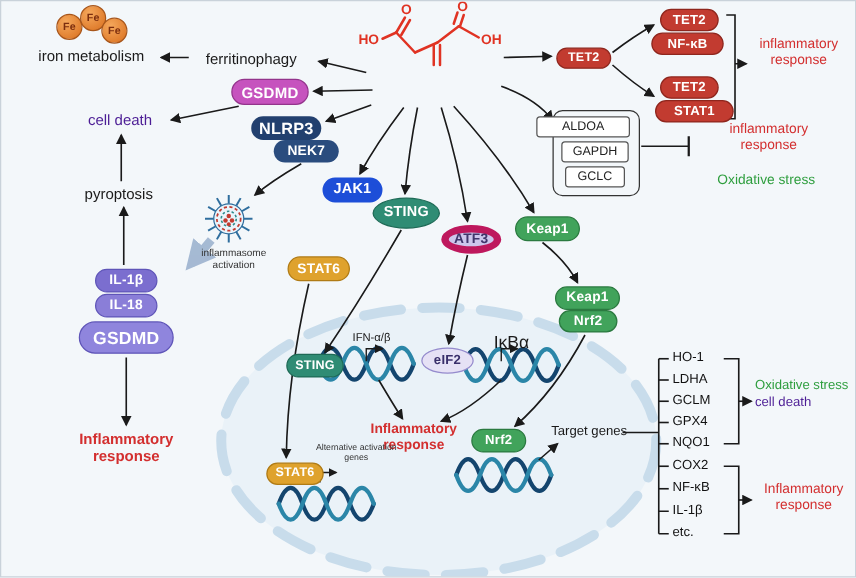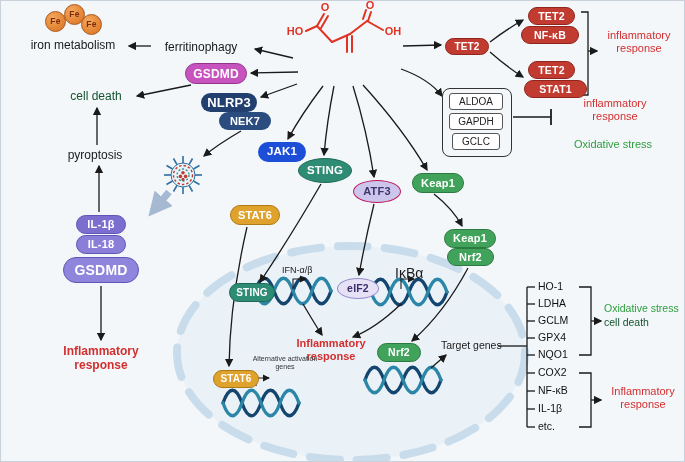--- a/index.html
+++ b/index.html
@@ -15,21 +15,21 @@
   .green{background:#41A35B;border:1px solid #2B7A40}
   .teal{background:#2F8C74;border:1px solid #1E6A56}
   .orange{background:#1d4ed8;border:5px solid #1d4ed8}
   .gold{background:#DFA22D;border:1px solid #B07B15}
   .purple{background:#8A7ED8;border:1px solid #5F55B8}
   .magenta{background:#C653BE;border:1px solid #93348C}
   .whitebox{position:absolute;display:flex;align-items:center;justify-content:center;background:#ffffff;border:1px solid #555;border-radius:3px;font-size:10px;color:#222;font-weight:400}
   .gene{width:44px;font-size:10.5px;color:#111}
   .redtxt{color:#D32F2F}
   .greentxt{color:#2E9E3E}
-  .bluetxt{color:#14532d}
+  .bluetxt{color:#4c1d95}
 </style>
 </head>
 <body>
 
 <div class="canvas">
 
   <svg width="685" height="462" viewBox="0 0 685 462">
     <defs>
       <marker id="arr" viewBox="0 0 10 10" refX="8.5" refY="5" markerWidth="6.5" markerHeight="6.5" orient="auto-start-reverse">
         <path d="M0,0 L10,5 L0,10 z" fill="#1a1a1a"></path>
@@ -155,42 +155,43 @@
   <div class="pill fe" style="left:80px;top:13px;width:21px;height:21px">Fe</div>
   <div class="txt ctr" style="left:18px;top:37px;width:108px;font-size:12px">iron metabolism</div>
   <div class="txt ctr" style="left:152px;top:39px;width:96px;font-size:12px">ferritinophagy</div>
 
 
   <div class="pill magenta" style="left:184px;top:62px;width:62px;height:21px;font-size:12px">GSDMD</div>
   <div class="txt ctr bluetxt" style="left:64px;top:88px;width:62px;font-size:12px">cell death</div>
   <div class="pill navy" style="left:200px;top:92px;width:56px;height:19px;font-size:13px">NLRP3</div>
   <div class="pill navy" style="left:218px;top:111px;width:52px;height:18px;font-size:11px;background:#2A4C7E">NEK7</div>
   <div class="txt ctr" style="left:62px;top:147px;width:64px;font-size:12px">pyroptosis</div>
+  <div class="txt ctr" style="left:148px;top:197px;width:76px;font-size:8px;color:#333">inflammasome activation</div>
   <div class="pill purple" style="left:75px;top:214px;width:50px;height:19px;font-size:11px;background:#7B6ECF">IL-1β</div>
   <div class="pill purple" style="left:75px;top:234px;width:50px;height:19px;font-size:11px">IL-18</div>
   <div class="pill purple" style="left:62px;top:256px;width:76px;height:26px;font-size:14px;background:#8F85DD">GSDMD</div>
   <div class="txt ctr redtxt" style="left:48px;top:343px;width:104px;font-size:12px;font-weight:600">Inflammatory response</div>
 
   <div class="pill orange" style="left:257px;top:141px;width:48px;height:20px;font-size:11.5px">JAK1</div>
   <div class="pill teal" style="left:297px;top:157px;width:54px;height:25px;font-size:11.5px;border-radius:50%">STING</div>
   <div class="pill gold" style="left:229px;top:204px;width:50px;height:20px;font-size:11px">STAT6</div>
-  <div class="pill" style="left:352px;top:179px;width:48px;height:23px;font-size:11px;border-radius:50%;background:#CDC6EC;border:1px solid #be185d;color:#40356B">ATF3</div>
+  <div class="pill" style="left:352px;top:179px;width:48px;height:23px;font-size:11px;border-radius:50%;background:#CDC6EC;border:6px solid #be185d;color:#40356B">ATF3</div>
   <div class="pill green" style="left:411px;top:172px;width:52px;height:20px;font-size:11px">Keap1</div>
   <div class="pill green" style="left:443px;top:228px;width:52px;height:19px;font-size:11px">Keap1</div>
   <div class="pill green" style="left:446px;top:247px;width:47px;height:18px;font-size:11px">Nrf2</div>
 
   <div class="pill red" style="left:444px;top:37px;width:44px;height:17px;font-size:10px">TET2</div>
   <div class="pill red" style="left:527px;top:6px;width:47px;height:18px;font-size:10.5px">TET2</div>
   <div class="pill red" style="left:520px;top:25px;width:58px;height:18px;font-size:10.5px">NF-κB</div>
   <div class="pill red" style="left:527px;top:60px;width:47px;height:18px;font-size:10.5px">TET2</div>
   <div class="pill red" style="left:523px;top:79px;width:63px;height:18px;font-size:10.5px">STAT1</div>
   <div class="txt ctr redtxt" style="left:596px;top:28px;width:84px;font-size:11px">inflammatory response</div>
 
   <div style="position:absolute;left:441px;top:87px;width:70px;height:69px;border:1.3px solid #333;border-radius:8px"></div>
-  <div class="whitebox" style="left:448px;top:92px;width:54px;height:17px">ALDOA</div>
+  <div class="whitebox" style="left:428px;top:92px;width:75px;height:17px">ALDOA</div>
   <div class="whitebox" style="left:448px;top:112px;width:54px;height:17px">GAPDH</div>
   <div class="whitebox" style="left:451px;top:132px;width:48px;height:17px">GCLC</div>
   <div class="txt ctr redtxt" style="left:570px;top:96px;width:88px;font-size:11px">inflammatory response</div>
   <div class="txt ctr greentxt" style="left:564px;top:137px;width:96px;font-size:11px">Oxidative stress</div>
 
   <div class="pill teal" style="left:228px;top:282px;width:46px;height:19px;font-size:10px">STING</div>
   <div class="txt" style="left:281px;top:264px;width:48px;font-size:9px">IFN-α/β</div>
   <div class="pill" style="left:336px;top:277px;width:42px;height:21px;font-size:10.5px;border-radius:50%;background:#E6E1F5;border:1px solid #958BCD;color:#3A2F6B">eIF2</div>
   <div class="txt" style="left:394px;top:264px;width:40px;font-size:14px">IκBα</div>
   <div class="txt ctr redtxt" style="left:290px;top:336px;width:80px;font-size:11px;font-weight:600">Inflammatory response</div>

